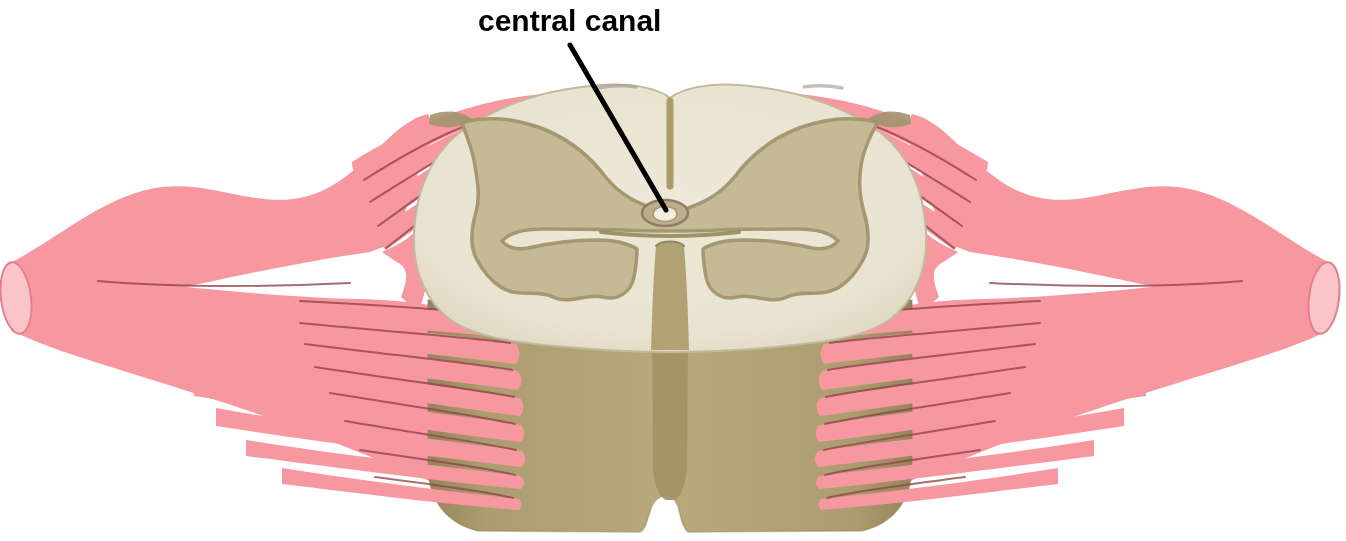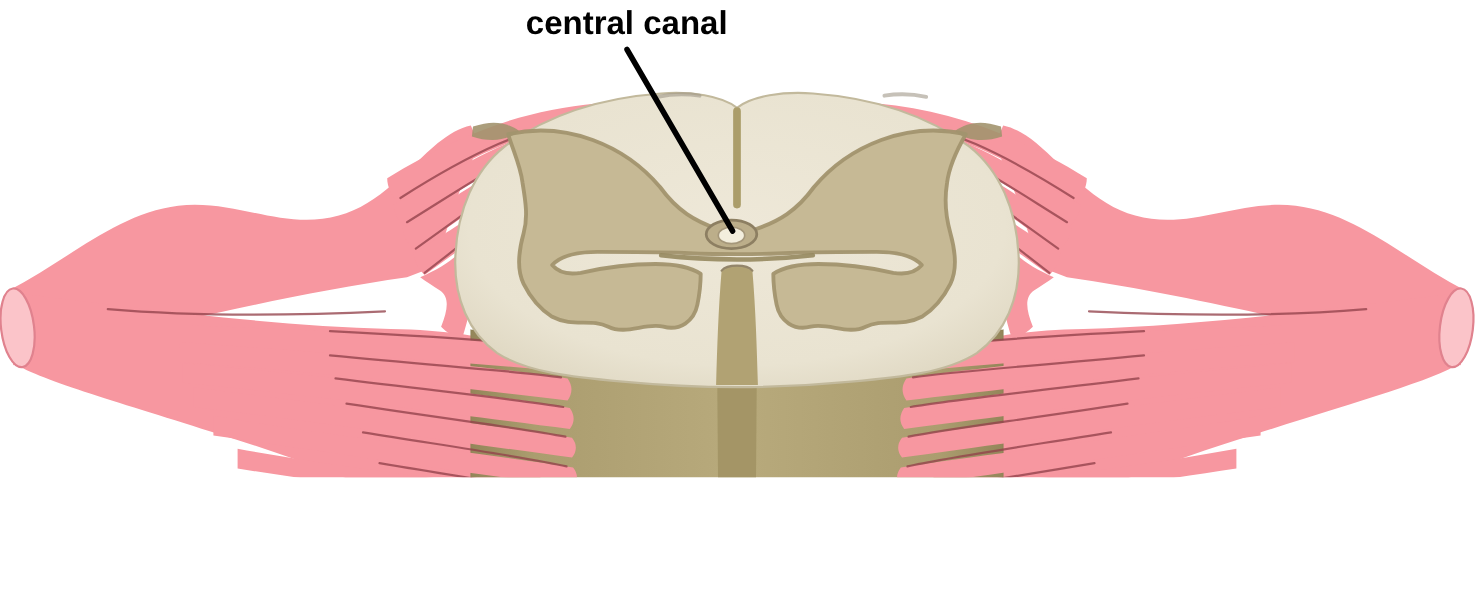--- a/index.html
+++ b/index.html
@@ -1,16 +1,16 @@
 <!DOCTYPE html>
 <html><head>
 <meta charset="utf-8">
 <style>
   html,body{margin:0;padding:0;background:#ffffff;}
-  .stage{position:relative;width:1346px;height:434px;background:#ffffff;overflow:hidden;
+  .stage{position:relative;width:1346px;height:541px;background:#ffffff;overflow:hidden;
          font-family:"Liberation Sans", sans-serif;}
   svg{display:block;}
   text.caption{font-family:"Liberation Sans","DejaVu Sans",sans-serif;font-weight:bold;font-size:30px;}
 </style>
 </head>
 <body>
 
 <div class="stage">
 <svg width="1346" height="541" viewBox="0 0 1346 541">
   <defs>

